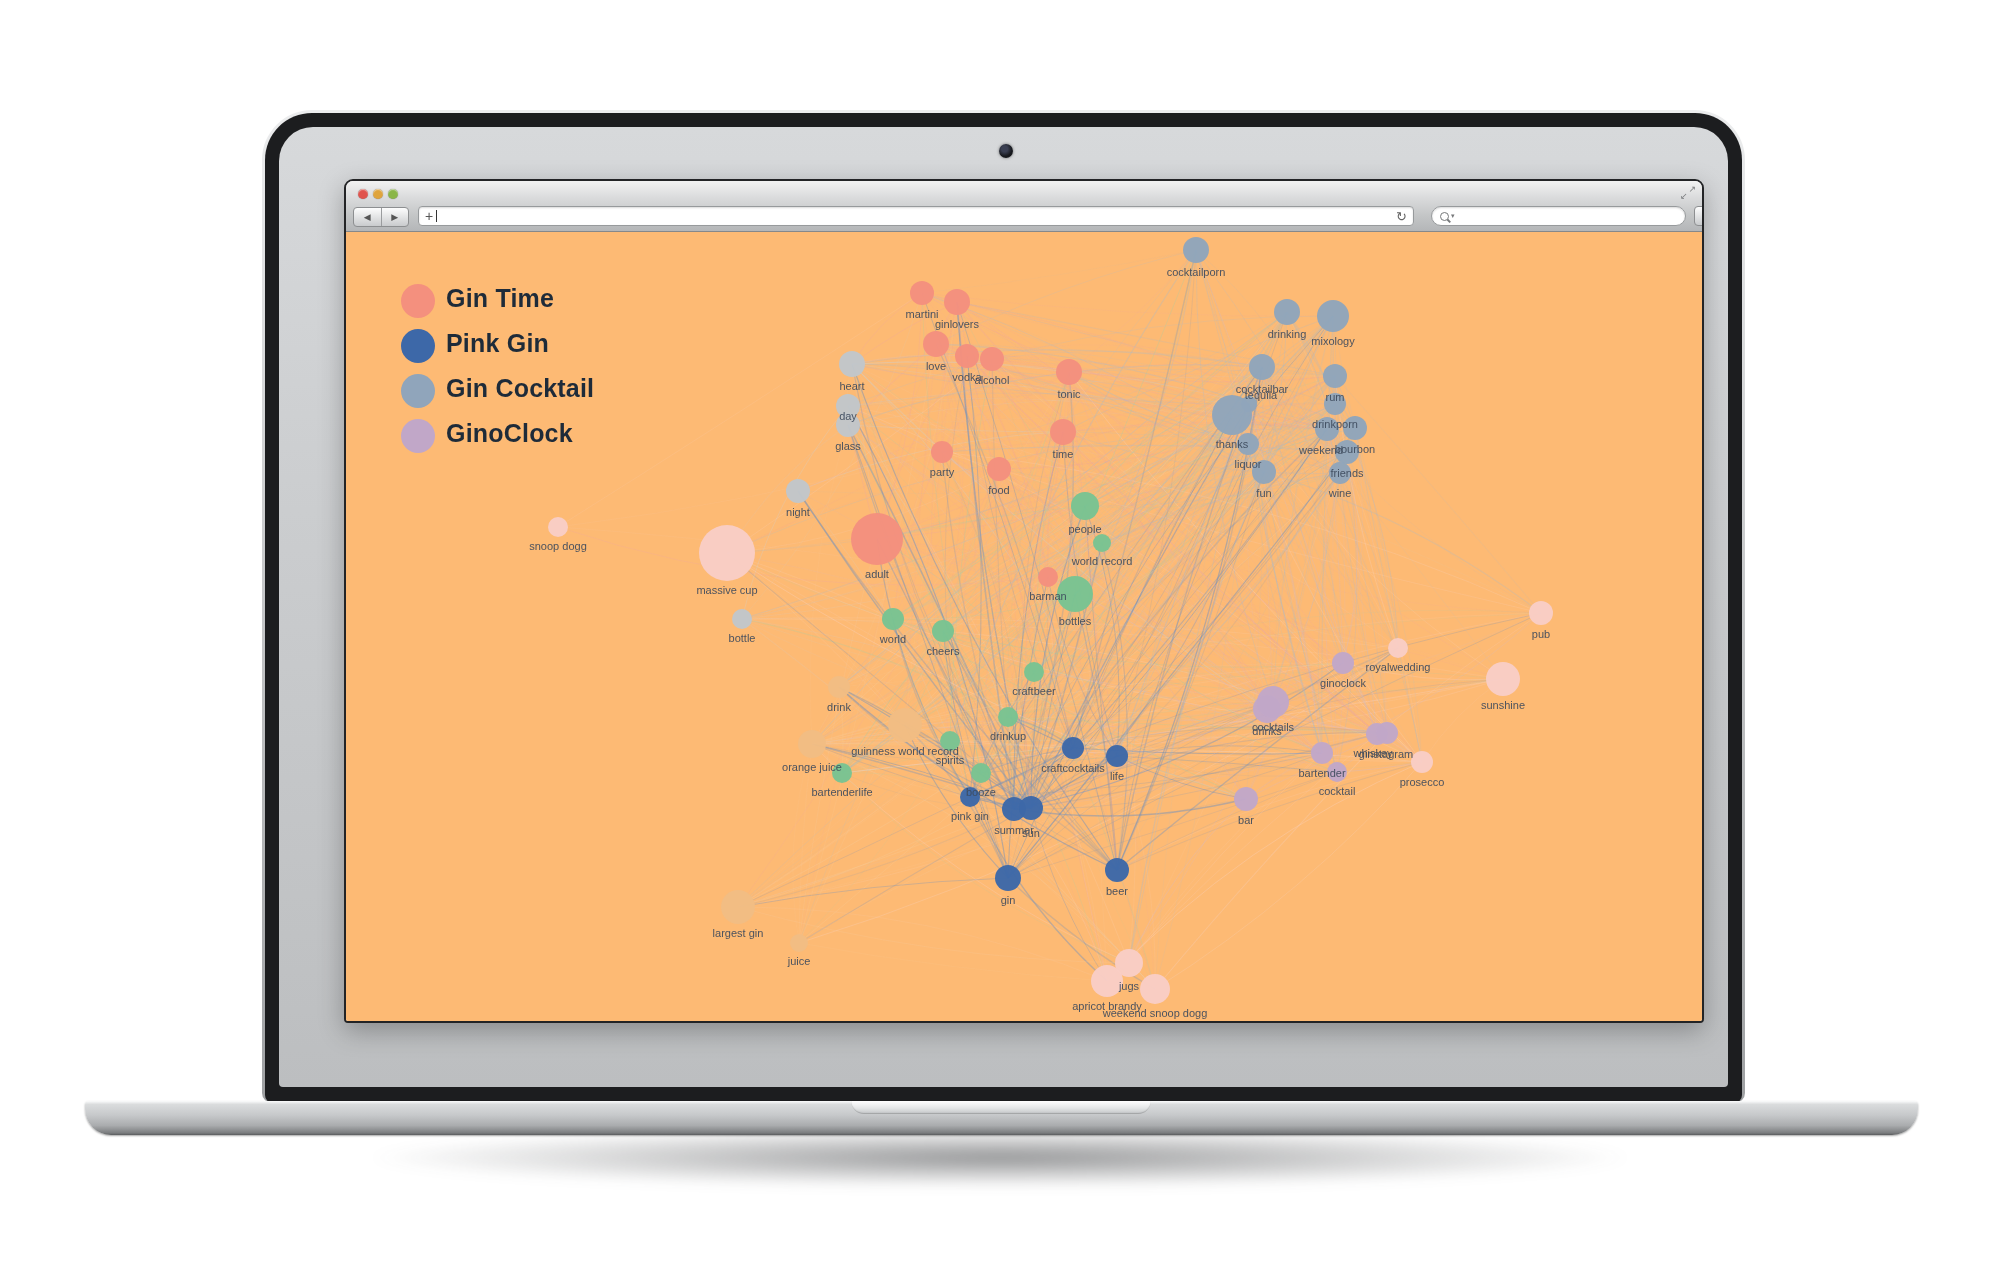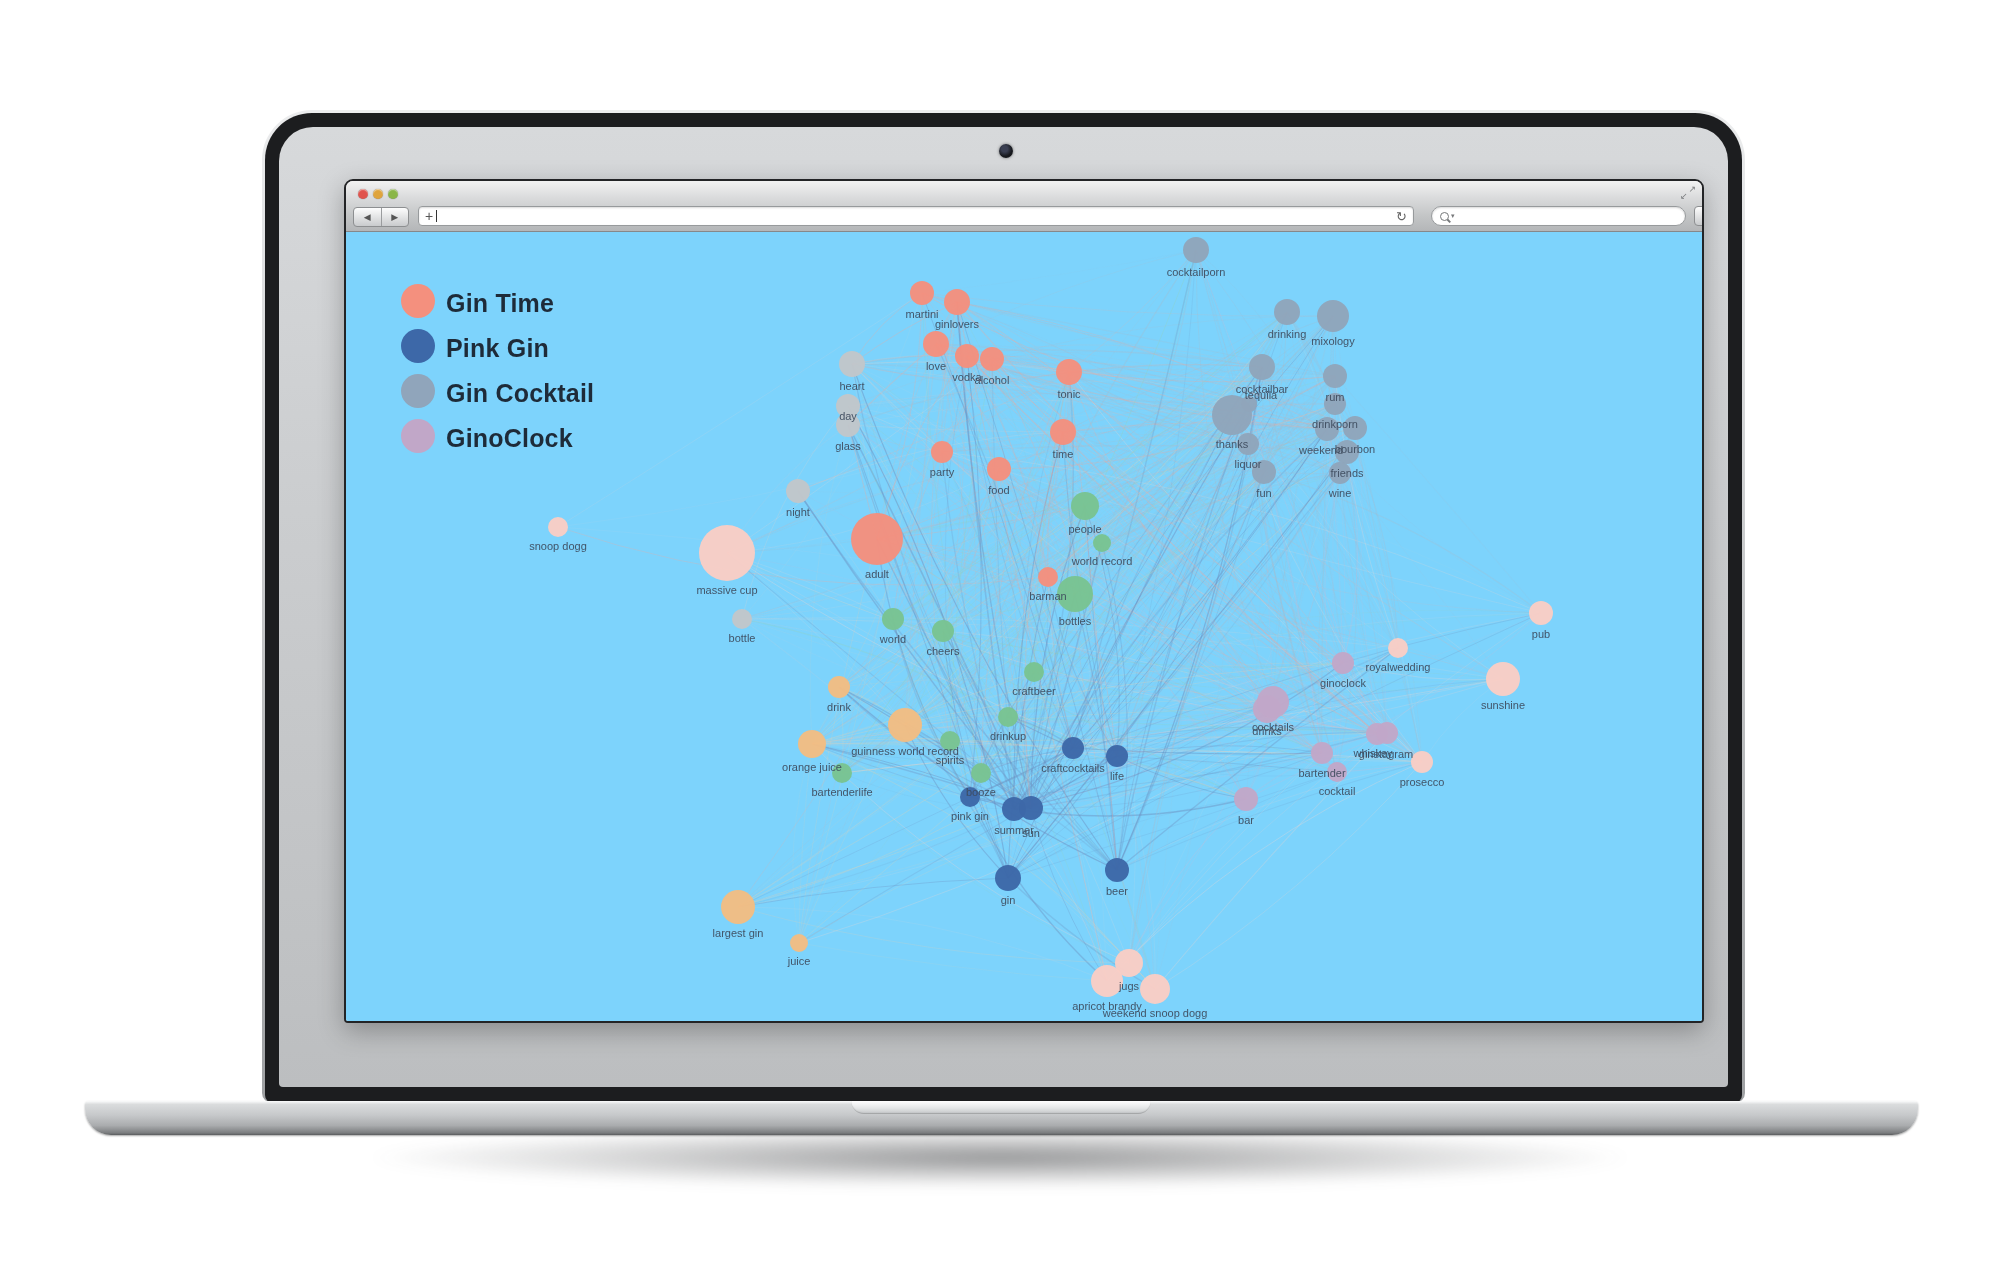--- a/index.html
+++ b/index.html
@@ -89,24 +89,24 @@
     background:linear-gradient(180deg,#fdfdfd,#c9cbcd);
     border:1px solid #8d8f91;border-radius:4px;
     display:flex;align-items:center;justify-content:center;box-sizing:border-box;
   }
   .dl-circle{width:14px;height:14px;border-radius:50%;background:#6f7173;color:#fff;
     display:flex;align-items:center;justify-content:center;font-size:9px;line-height:1;}
   .expand{position:absolute;right:6px;top:4px;width:16px;height:16px;color:#7a7c7e;font-size:9px;line-height:1;}
   .expand .a1{position:absolute;right:0;top:0;}
   .expand .a2{position:absolute;left:0;bottom:0;}
   
-  .content{position:absolute;left:0;top:51px;right:0;bottom:0;background:#7dd3fc;overflow:hidden;}
+  .content{position:absolute;left:0;top:51px;right:0;bottom:0;background:#fdba74;overflow:hidden;}
   .netsvg{position:absolute;left:0;top:0;}
   .legend{position:absolute;left:55px;top:52px;display:flex;flex-direction:column;gap:11px;z-index:5;}
-  .legend-row{display:flex;align-items:flex-end;gap:11px;}
+  .legend-row{display:flex;align-items:flex-start;gap:11px;}
   .legend-dot{width:34px;height:34px;border-radius:50%;flex:none;}
   .legend-label{font-size:25px;font-weight:bold;color:#1E2B39;letter-spacing:.2px;}
   .node-label{font-size:11px;fill:#3D4A5C;fill-opacity:.92;}
 </style>
 </head>
 <body>
 
 <div class="floor-shadow"></div>
 
 <div class="screen-rim">

